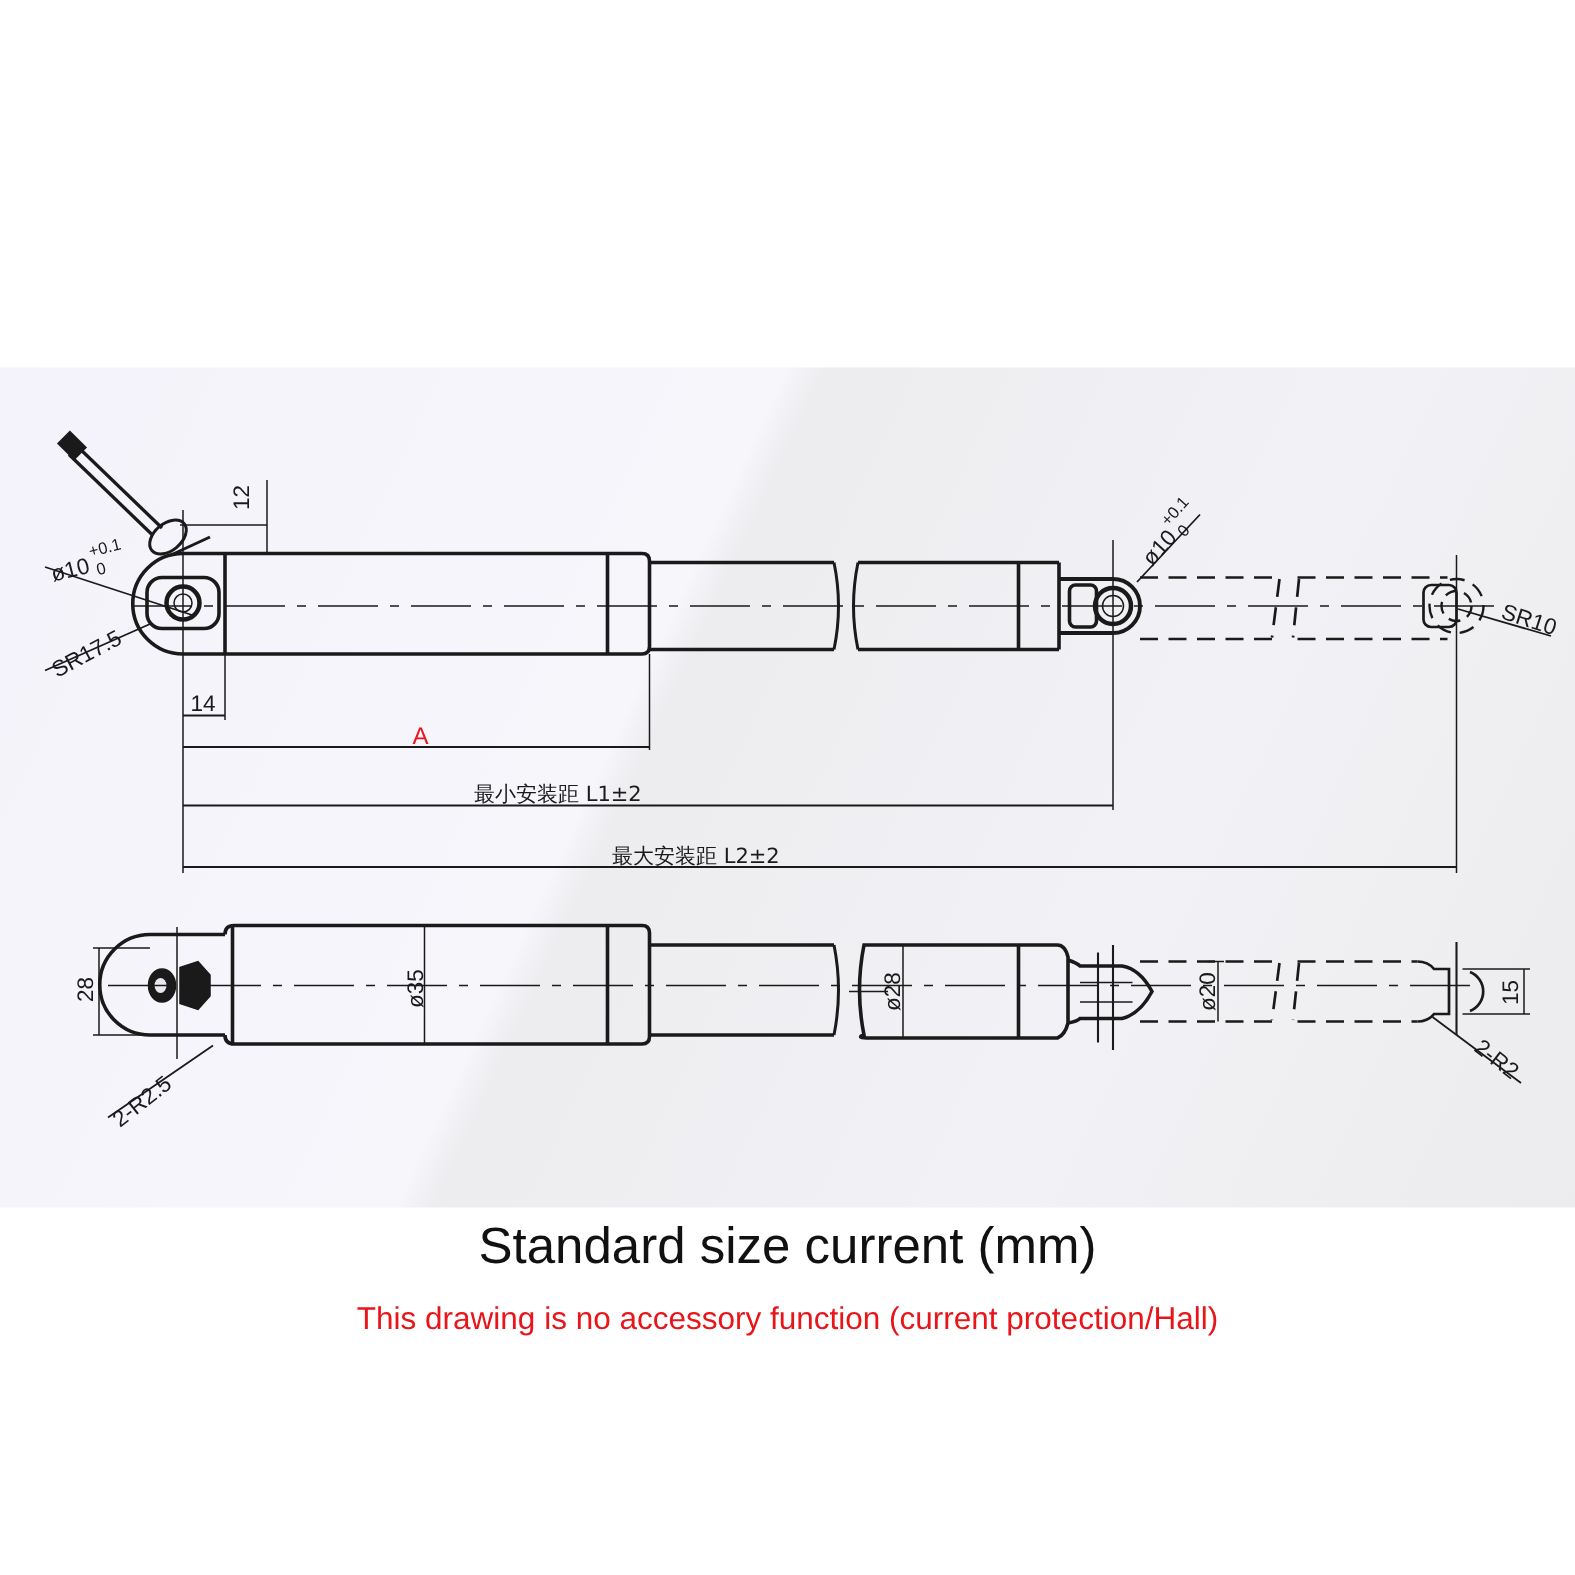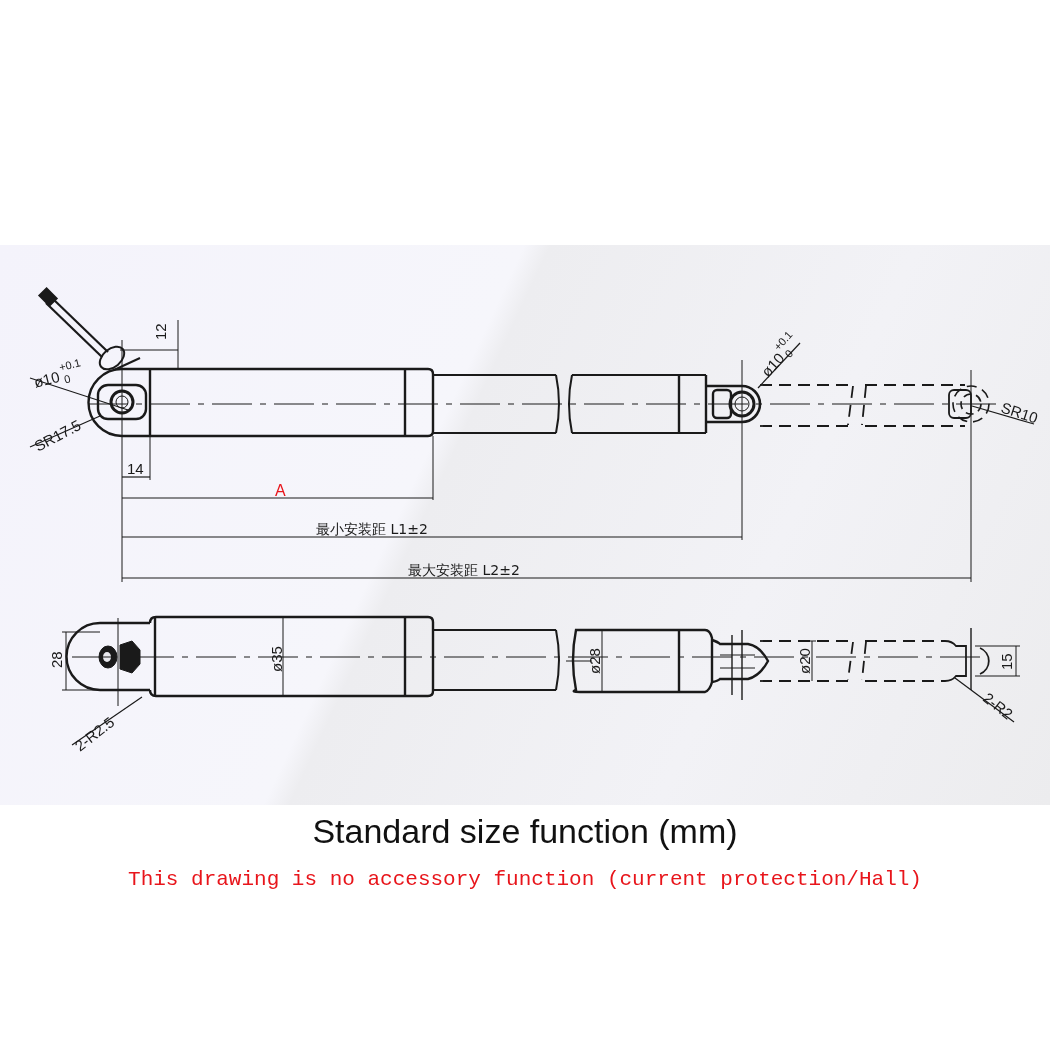--- a/index.html
+++ b/index.html
@@ -9,21 +9,21 @@
   }
   .panel {
     position: absolute; left: 0; top: 245px; width: 1050px; height: 560px;
     background: linear-gradient(115deg, #f4f3fb 0%, #f6f6fb 40%, #ededf0 42%, #f2f2f6 70%, #ececee 100%);
   }
   .panel svg { position: absolute; left: 0; top: 0; }
   .caption {
     position: absolute; left: 0; width: 1050px; text-align: center;
   }
   .title { top: 812px; font-size: 34px; color: #111111; }
-  .subtitle { top: 868px; font-size: 21px; color: #e8151b; font-family: Liberation Mono, monospace; }
+  .subtitle { top: 868px; font-size: 21px; color: #e8151b; }
   .dim { font-family: "Liberation Sans Narrow", "Liberation Sans", sans-serif; font-size: 15px; fill: #1a1a1a; }
   .dimsm { font-size: 11px; fill: #1a1a1a; font-family: "Liberation Sans", sans-serif; }
   .red { fill: #e8151b; font-size: 16px; font-family: "Liberation Sans", sans-serif; }
   .cjk { font-family: "DejaVu Sans", sans-serif; font-size: 14px; fill: #1a1a1a; }
 </style>
 </head>
 <body>
 
 <div class="panel">
   <svg width="1050" height="560" viewBox="0 245 1050 560" fill="none" stroke="#1a1a1a" stroke-width="1.2">
@@ -178,14 +178,14 @@
     <text class="dim" x="62" y="668" transform="rotate(-90 62 668)" stroke="none">28</text>
     <text class="dim" x="80" y="752" transform="rotate(-38 80 752)" stroke="none">2-R2.5</text>
     <text class="dim" x="282" y="672" transform="rotate(-90 282 672)" stroke="none">ø35</text>
     <text class="dim" x="600" y="674" transform="rotate(-90 600 674)" stroke="none">ø28</text>
     <text class="dim" x="810" y="674" transform="rotate(-90 810 674)" stroke="none">ø20</text>
     <text class="dim" x="1012" y="670" transform="rotate(-90 1012 670)" stroke="none">15</text>
     <text class="dim" x="982" y="700" transform="rotate(38 982 700)" stroke="none">2-R2</text>
   </svg>
 </div>
 
-<div class="caption title">Standard size function (mm)</div>
+<div class="caption title">Standard size current (mm)</div>
 <div class="caption subtitle">This drawing is no accessory function (current protection/Hall)</div>
 
 </body></html>

